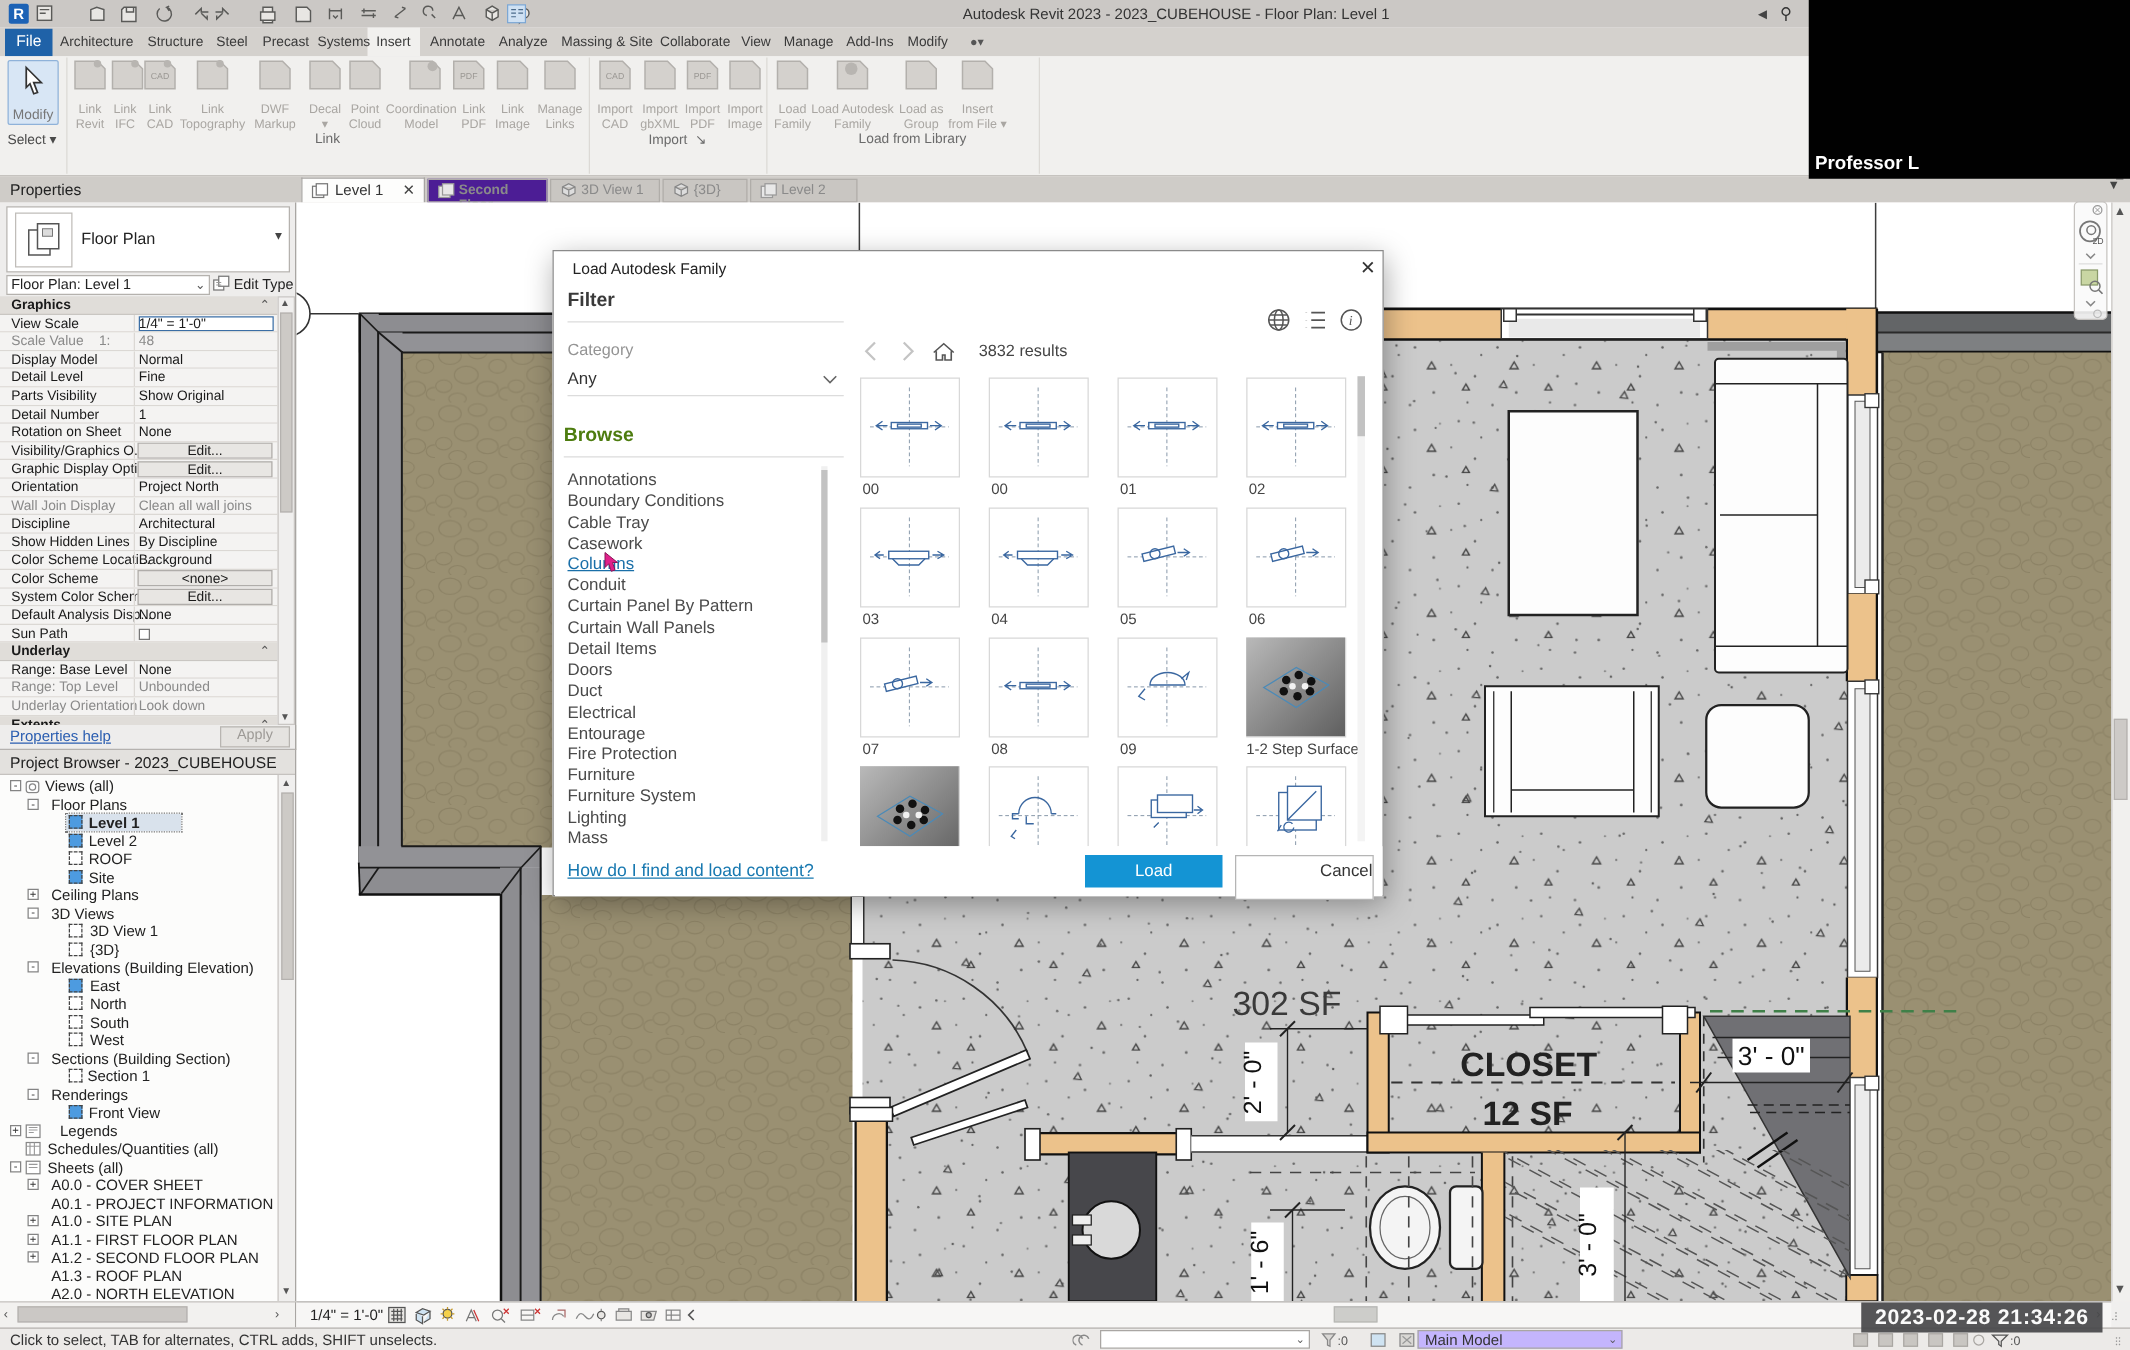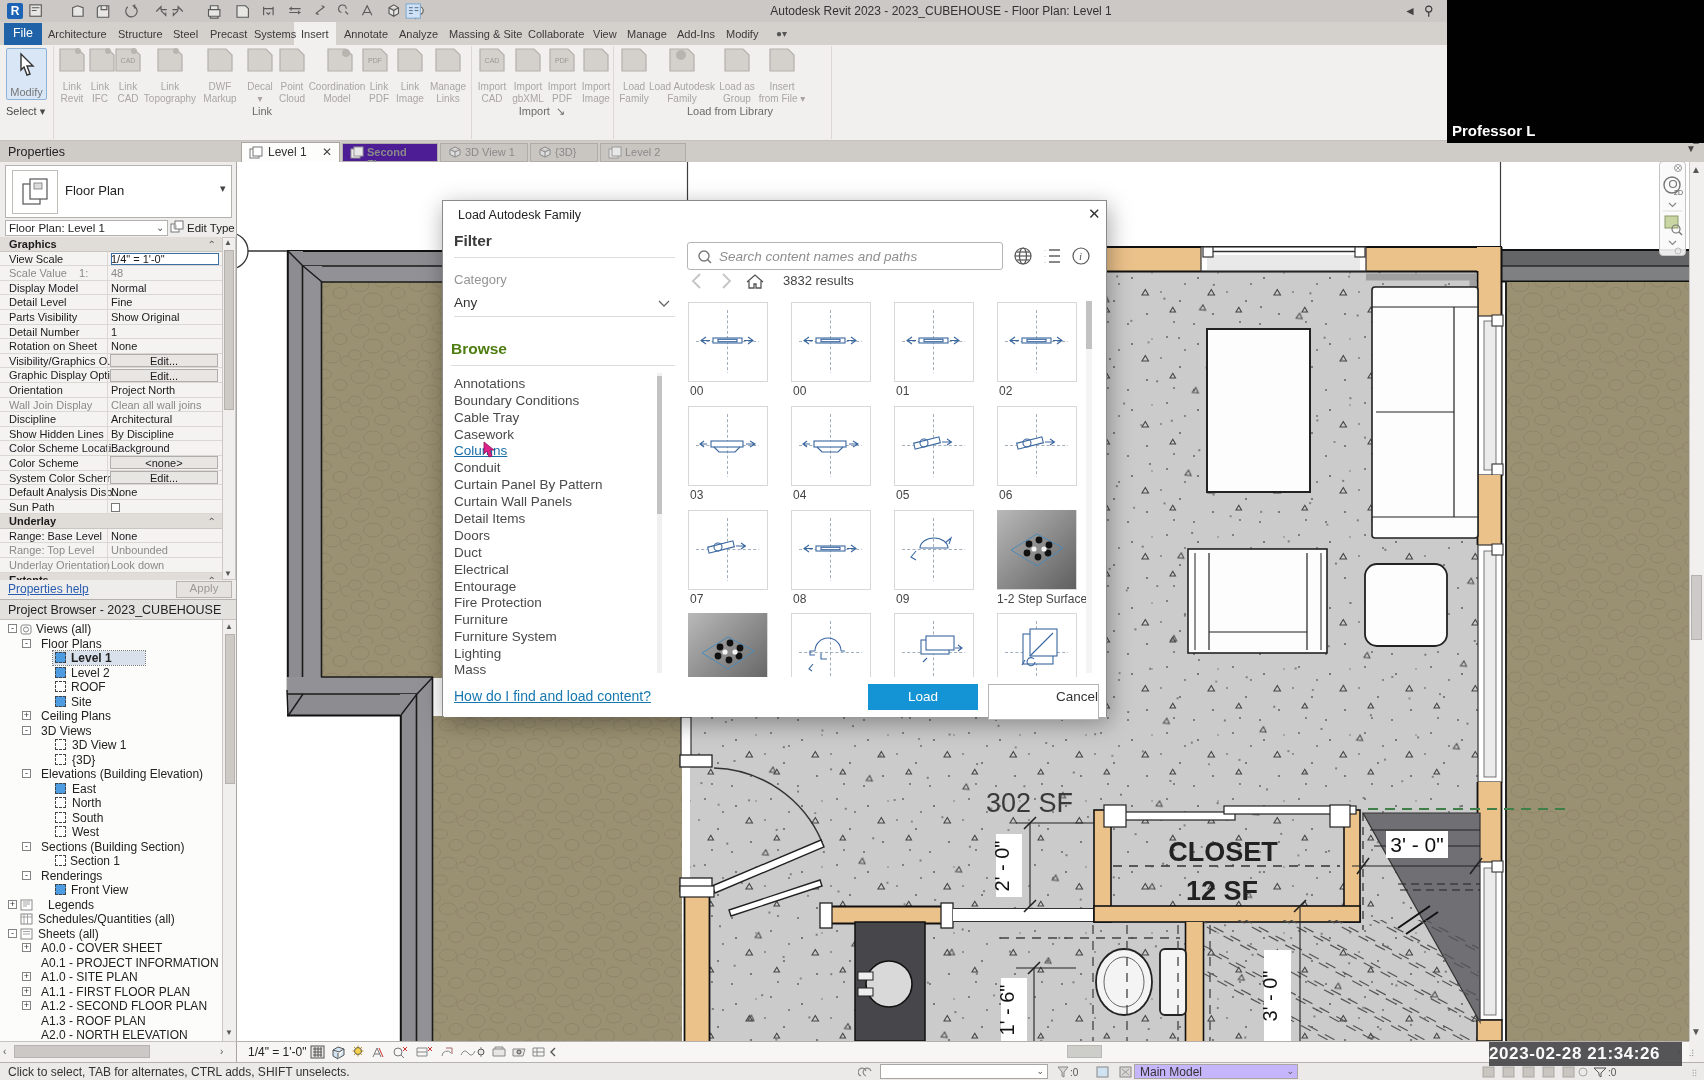--- a/index.html
+++ b/index.html
@@ -968,27 +968,20 @@
   <span class="dlitem" style="top:445px;">Lighting</span>
   <span class="dlitem" style="top:461px;">Mass</span>
 
   <svg class="abs" style="left:36px;top:240px;z-index:5;" width="18" height="20" viewBox="0 0 18 20">
         <path d="M5 1 v12 l3 -3 2 6 3 -1 -2 -6 4 0 z" fill="#e0218a" stroke="#8a1458" stroke-width="0.8"></path>
       </svg>
 
   <div class="abs" style="left:214px;top:172px;width:5px;height:300px;background:#f0f0f0;"></div>
   <div class="abs" style="left:214px;top:175px;width:5px;height:138px;background:#c2c2c2;"></div>
 
-  <div class="abs" style="left:244px;top:41px;width:316px;height:28px;background:#fff;border:1px solid #b5b5b5;border-radius:3px;">
-    <svg class="abs" style="left:9px;top:6px;" width="16" height="16">
-          <circle cx="7" cy="7" r="5" fill="none" stroke="#777" stroke-width="1.4"></circle>
-          <line x1="10.5" y1="10.5" x2="14" y2="14" stroke="#777" stroke-width="1.4"></line>
-        </svg>
-    <span class="abs" style="left:31px;top:6px;font-size:13.5px;font-style:italic;color:#8f8f8f;">Search content names and paths</span>
-  </div>
 
   <svg class="abs" style="left:570px;top:45px;" width="80" height="20" viewBox="0 0 80 20">
     <g fill="none" stroke="#555" stroke-width="1.2">
       <circle cx="10" cy="10" r="8"></circle>
           <ellipse cx="10" cy="10" rx="3.5" ry="8"></ellipse>
           <line x1="2" y1="10" x2="18" y2="10"></line>
           <line x1="3.5" y1="6" x2="16.5" y2="6"></line>
           <line x1="3.5" y1="14" x2="16.5" y2="14"></line>
       <g stroke-width="1.4">
             <line x1="32" y1="4" x2="32" y2="4.2"></line>
@@ -1134,15 +1127,15 @@
   <div class="abs" style="left:1px;top:476px;width:662px;height:40px;background:#fff;">
     <span class="abs" style="left:10px;top:11px;font-size:14px;color:#1778b0;text-decoration:underline;">How do I find and load content?</span>
     <div class="abs" style="left:424px;top:7px;width:110px;height:26px;background:#1494d4;color:#fff;font-size:13.5px;text-align:center;line-height:26px;">Load</div>
     <div class="abs" style="left:544px;top:7px;width:111px;height:36px;background:#fff;border:1px solid #b5b5b5;color:#333;font-size:13.5px;text-align:right;line-height:24px;">Cancel</div>
   </div>
 </div>
 
 <div class="abs" style="left:1447px;top:0;width:257px;height:143px;background:#010101;z-index:60;"></div>
 <div class="abs" style="left:1452px;top:122px;z-index:61;color:#fff;font-size:15px;font-weight:bold;">Professor L</div>
 
-<div class="abs" style="left:1489px;top:1042px;width:193px;height:24px;background:rgba(72,72,74,0.93);z-index:62;color:#fafafa;font-size:17px;font-weight:bold;line-height:24px;letter-spacing:0.6px;">2023-02-28 21:34:26</div>
+<div class="abs" style="left:1489px;top:1042px;width:193px;height:24px;background:rgba(72,72,74,0.93);z-index:62;color:#fafafa;font-size:17px;font-weight:bold;text-align:center;line-height:24px;letter-spacing:0.6px;">2023-02-28 21:34:26</div>
 
 </div>
 
 </body></html>

